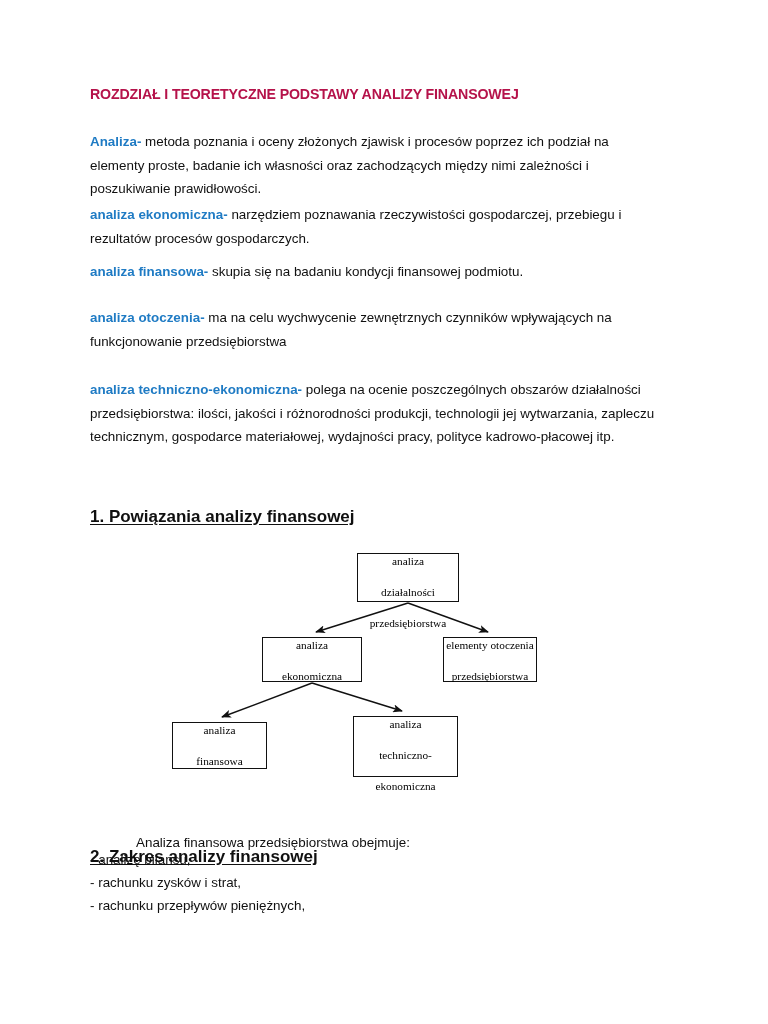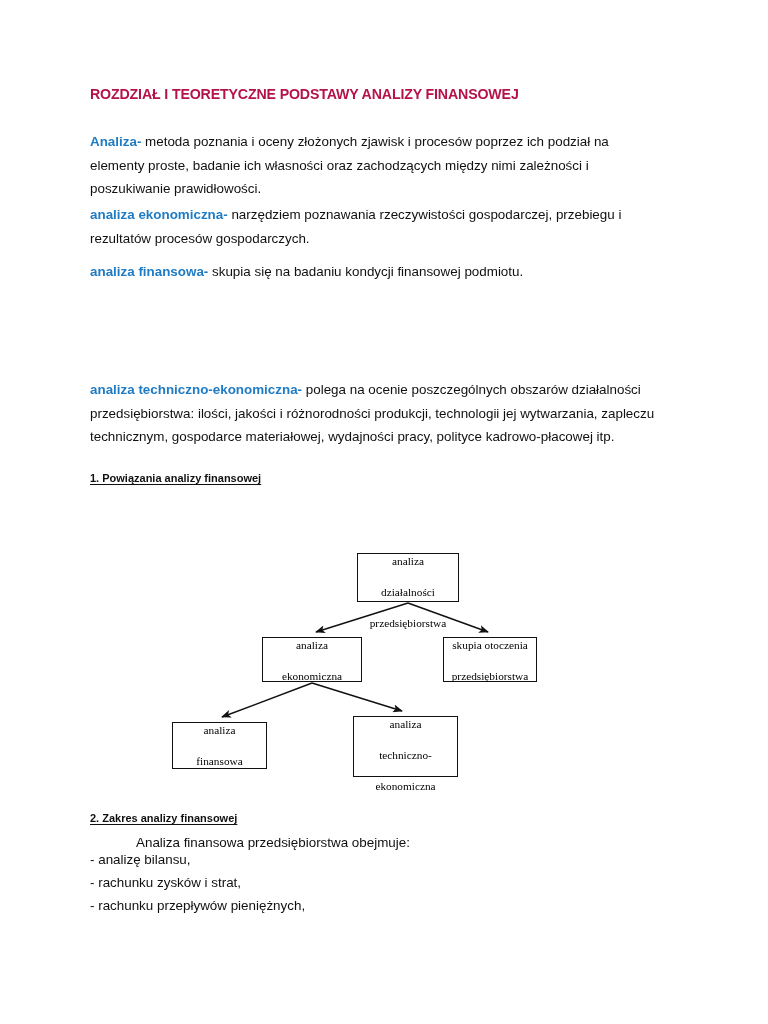--- a/index.html
+++ b/index.html
@@ -54,25 +54,26 @@
 
   .p-analiza      { top: 130px; }
   .p-ekonomiczna  { top: 203px; }
   .p-finansowa    { top: 260px; }
   .p-otoczenia    { top: 306px; }
   .p-techniczno   { top: 378px; }
 
   .section-head {
     position: absolute;
     left: 90px;
-    font-size: 11px;
+    font-size: 17px;
     font-weight: bold;
     color: #101010;
     text-decoration: underline;
     text-underline-offset: 2px;
+    margin-top: 35px;
   }
   .sec-1 { top: 472px; }
   .sec-2 { top: 812px; }
 
   .indent-line {
     position: absolute;
     left: 90px;
     top: 831px;
     width: 566px;
     font-size: 13.4px;
@@ -154,20 +155,23 @@
   </div>
 
   <div class="para p-ekonomiczna">
     <span class="term">analiza ekonomiczna-</span><span>  narzędziem poznawania rzeczywistości gospodarczej, przebiegu i rezultatów procesów gospodarczych.</span>
   </div>
 
   <div class="para p-finansowa">
     <span class="term">analiza finansowa-</span><span>  skupia się na badaniu kondycji finansowej podmiotu.</span>
   </div>
 
+  <div class="para p-otoczenia">
+    <span class="term">analiza otoczenia-</span><span>  ma na celu wychwycenie zewnętrznych czynników wpływających na funkcjonowanie przedsiębiorstwa</span>
+  </div>
 
   <div class="para p-techniczno">
     <span class="term">analiza techniczno-ekonomiczna-</span><span> polega na ocenie poszczególnych obszarów działalności przedsiębiorstwa: ilości, jakości i różnorodności produkcji, technologii jej wytwarzania, zapleczu technicznym, gospodarce materiałowej, wydajności pracy, polityce kadrowo-płacowej itp.</span>
   </div>
 
   <div class="section-head sec-1">1. Powiązania analizy finansowej</div>
 
   <div class="diagram">
 
 
@@ -197,21 +201,21 @@
 
     <div class="node n-econ">
       <span>
         <span>analiza</span><br>
         <span>ekonomiczna</span>
       </span>
     </div>
 
     <div class="node n-env">
       <span>
-        <span>skupia otoczenia</span><br>
+        <span>elementy otoczenia</span><br>
         <span>przedsiębiorstwa</span>
       </span>
     </div>
 
     <div class="node n-fin">
       <span>
         <span>analiza</span><br>
         <span>finansowa</span>
       </span>
     </div>

